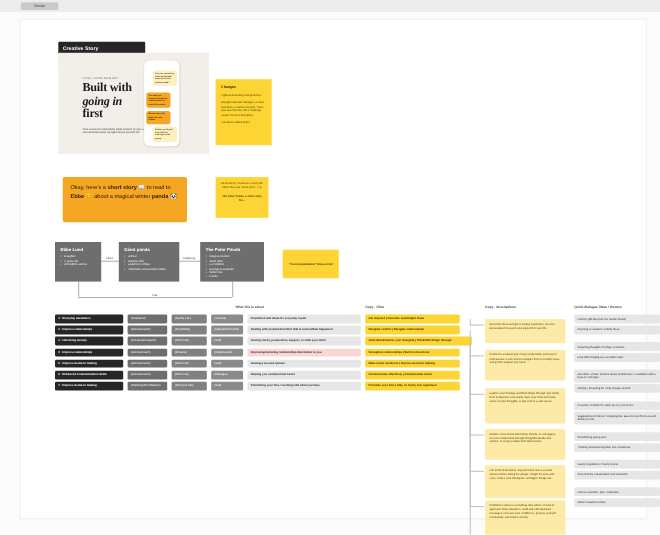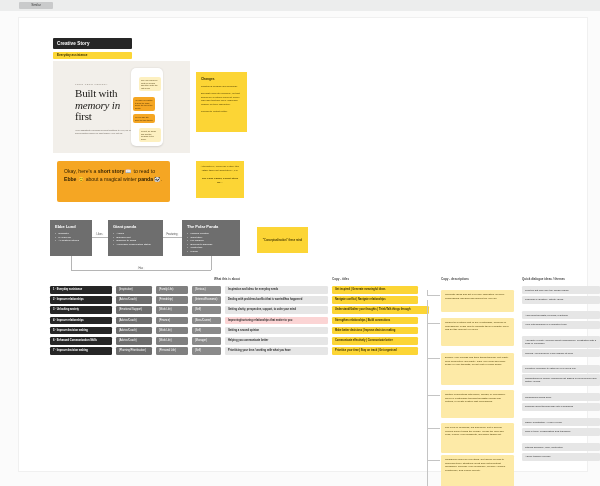--- a/index.html
+++ b/index.html
@@ -34,21 +34,21 @@
   }
   .hero-sub {
     position:absolute; left:34px; top:34px; width:79px; height:7px;
     background:#fcd635; border-radius:1px;
     color:#3a3000; font-size:3.1px; font-weight:bold;
     line-height:7px; padding-left:4px;
     white-space:nowrap; overflow:hidden;
   }
 
   
-  .showcase { position:absolute; left:34px; top:43px; width:137px; height:92px; background:#f2efea; }
+  .showcase { position:absolute; left:34px; top:30px; width:137px; height:92px; background:#f2efea;font-weight:bold; }
   .sc-eyebrow { position:absolute; left:22px; top:22px; font-size:2.4px; color:#8d857b; letter-spacing:0.45px; white-space:nowrap; }
   .sc-head {
     position:absolute; left:22px; top:27px; width:70px;
     font-family:"Liberation Serif", serif; font-size:11px; line-height:11.5px;
     color:#1c1a17; letter-spacing:-0.2px;
   }
   .sc-head em { font-style:italic; }
   .sc-body { position:absolute; left:22px; top:68px; width:65px; font-size:2.4px; line-height:3.4px; color:#6f685f; }
 
   
@@ -144,21 +144,21 @@
   <div class="canvas">
     <div class="frame">
 
       <div class="hero-title">Creative Story</div>
       <div class="hero-sub">Everyday assistance</div>
 
       <div class="showcase">
         <div class="sc-eyebrow">LONG-TERM MEMORY</div>
         <div class="sc-head">
           <span>Built with</span><br>
-          <em>memory in</em><br>
+          <em>going in</em><br>
           <span>first</span>
         </div>
         <div class="sc-body">Your assistant remembers what matters to you, so every conversation picks up right where you left off.</div>
 
         <div class="phone">
           <div class="bubble y" style="left:8px; top:9px;  width:22px;">Can you remind me what we decided about the winter trip last week?</div>
           <div class="bubble o" style="left:2px; top:29px; width:22px;">You said you wanted to book the cabin before the end of the month.</div>
           <div class="bubble o" style="left:2px; top:46px; width:22px;">We can also still book the train tickets.</div>
           <div class="bubble y" style="left:8px; top:60px; width:22px;">Perfect, go ahead and draft the message to the group.</div>
         </div>

